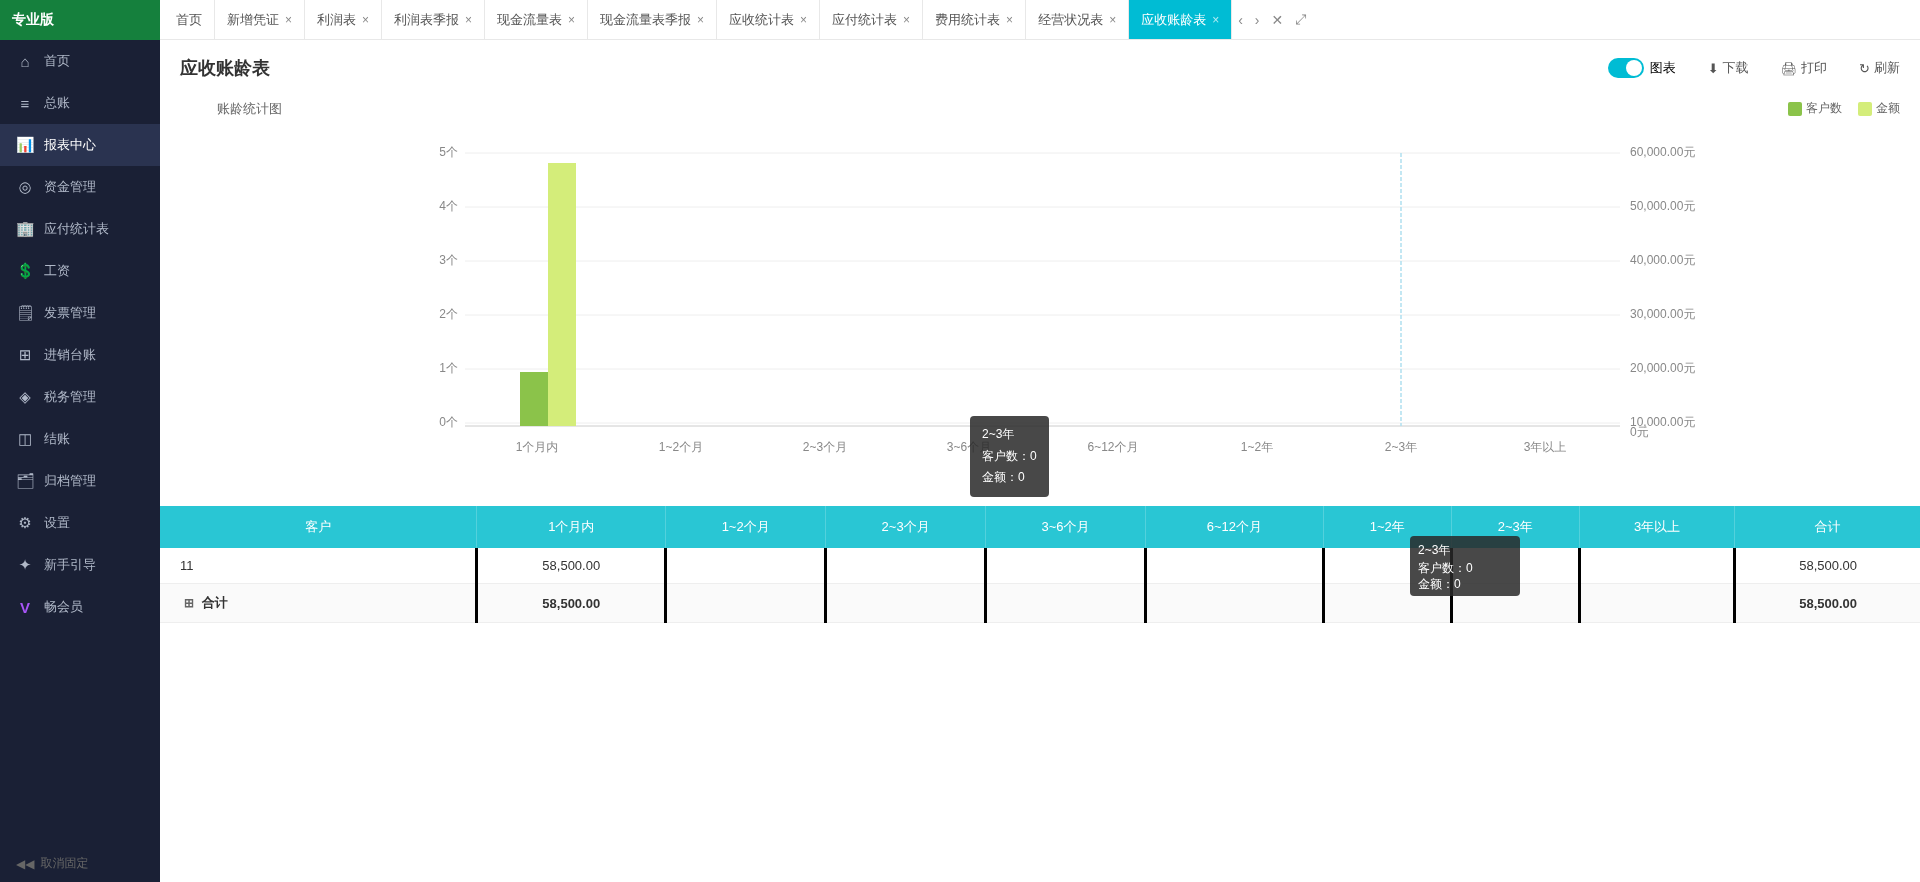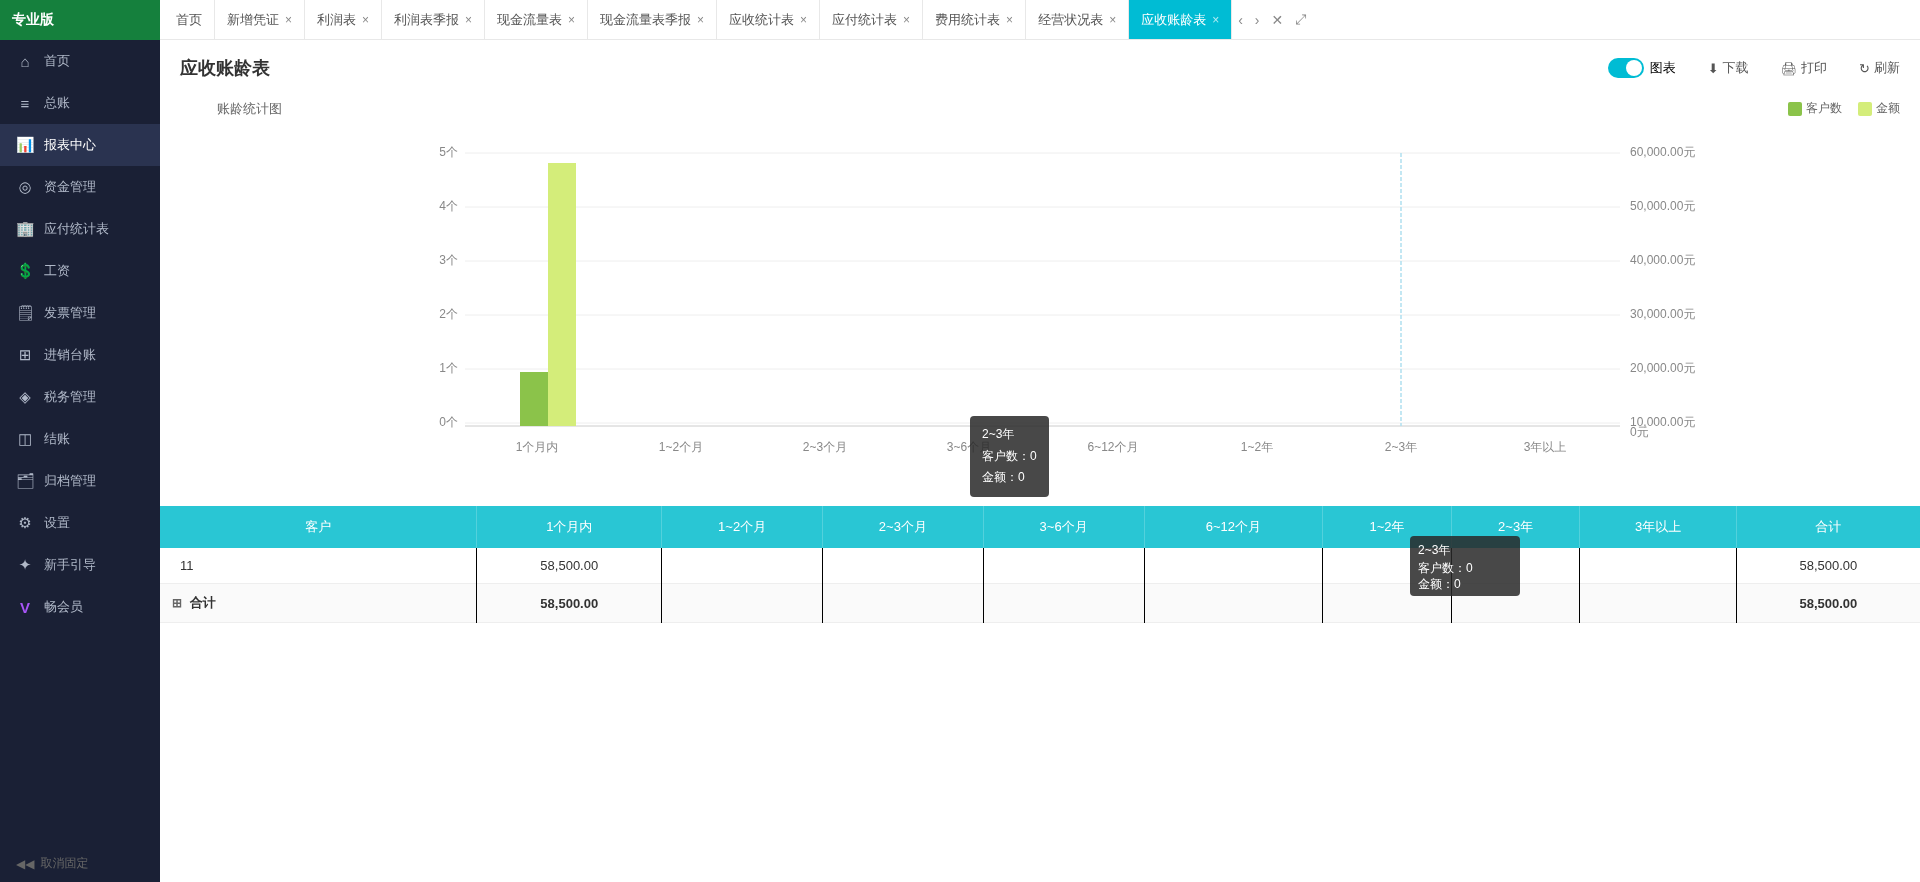--- a/index.html
+++ b/index.html
@@ -212,21 +212,21 @@
     }
     .data-table thead th:last-child { border-right: none; }
     .data-table tbody tr {
       border-bottom: 1px solid #eee;
     }
     .data-table tbody td {
       padding: 10px 8px;
       text-align: center;
       font-size: 13px;
       color: #333;
-      border-right: 1px solid #000000;
+      border-right: 3px solid #000000;
     }
     .data-table tbody td:last-child { border-right: none; }
     .data-table tbody tr.total-row td {
       font-weight: bold;
       background: #fafafa;
     }
     .total-icon {
       color: #666;
       margin-right: 4px;
       font-size: 12px;
@@ -487,21 +487,21 @@
           <td></td>
           <td></td>
           <td></td>
           <td></td>
           <td></td>
           <td></td>
           <td></td>
           <td>58,500.00</td>
         </tr>
         <tr class="total-row">
-          <td style="text-align:left; padding-left:12px;">
+          <td style="text-align:left; padding-left:24px;">
             <span class="total-icon">⊞</span>
             <span>合计</span>
           </td>
           <td>58,500.00</td>
           <td></td>
           <td></td>
           <td></td>
           <td></td>
           <td></td>
           <td></td>

